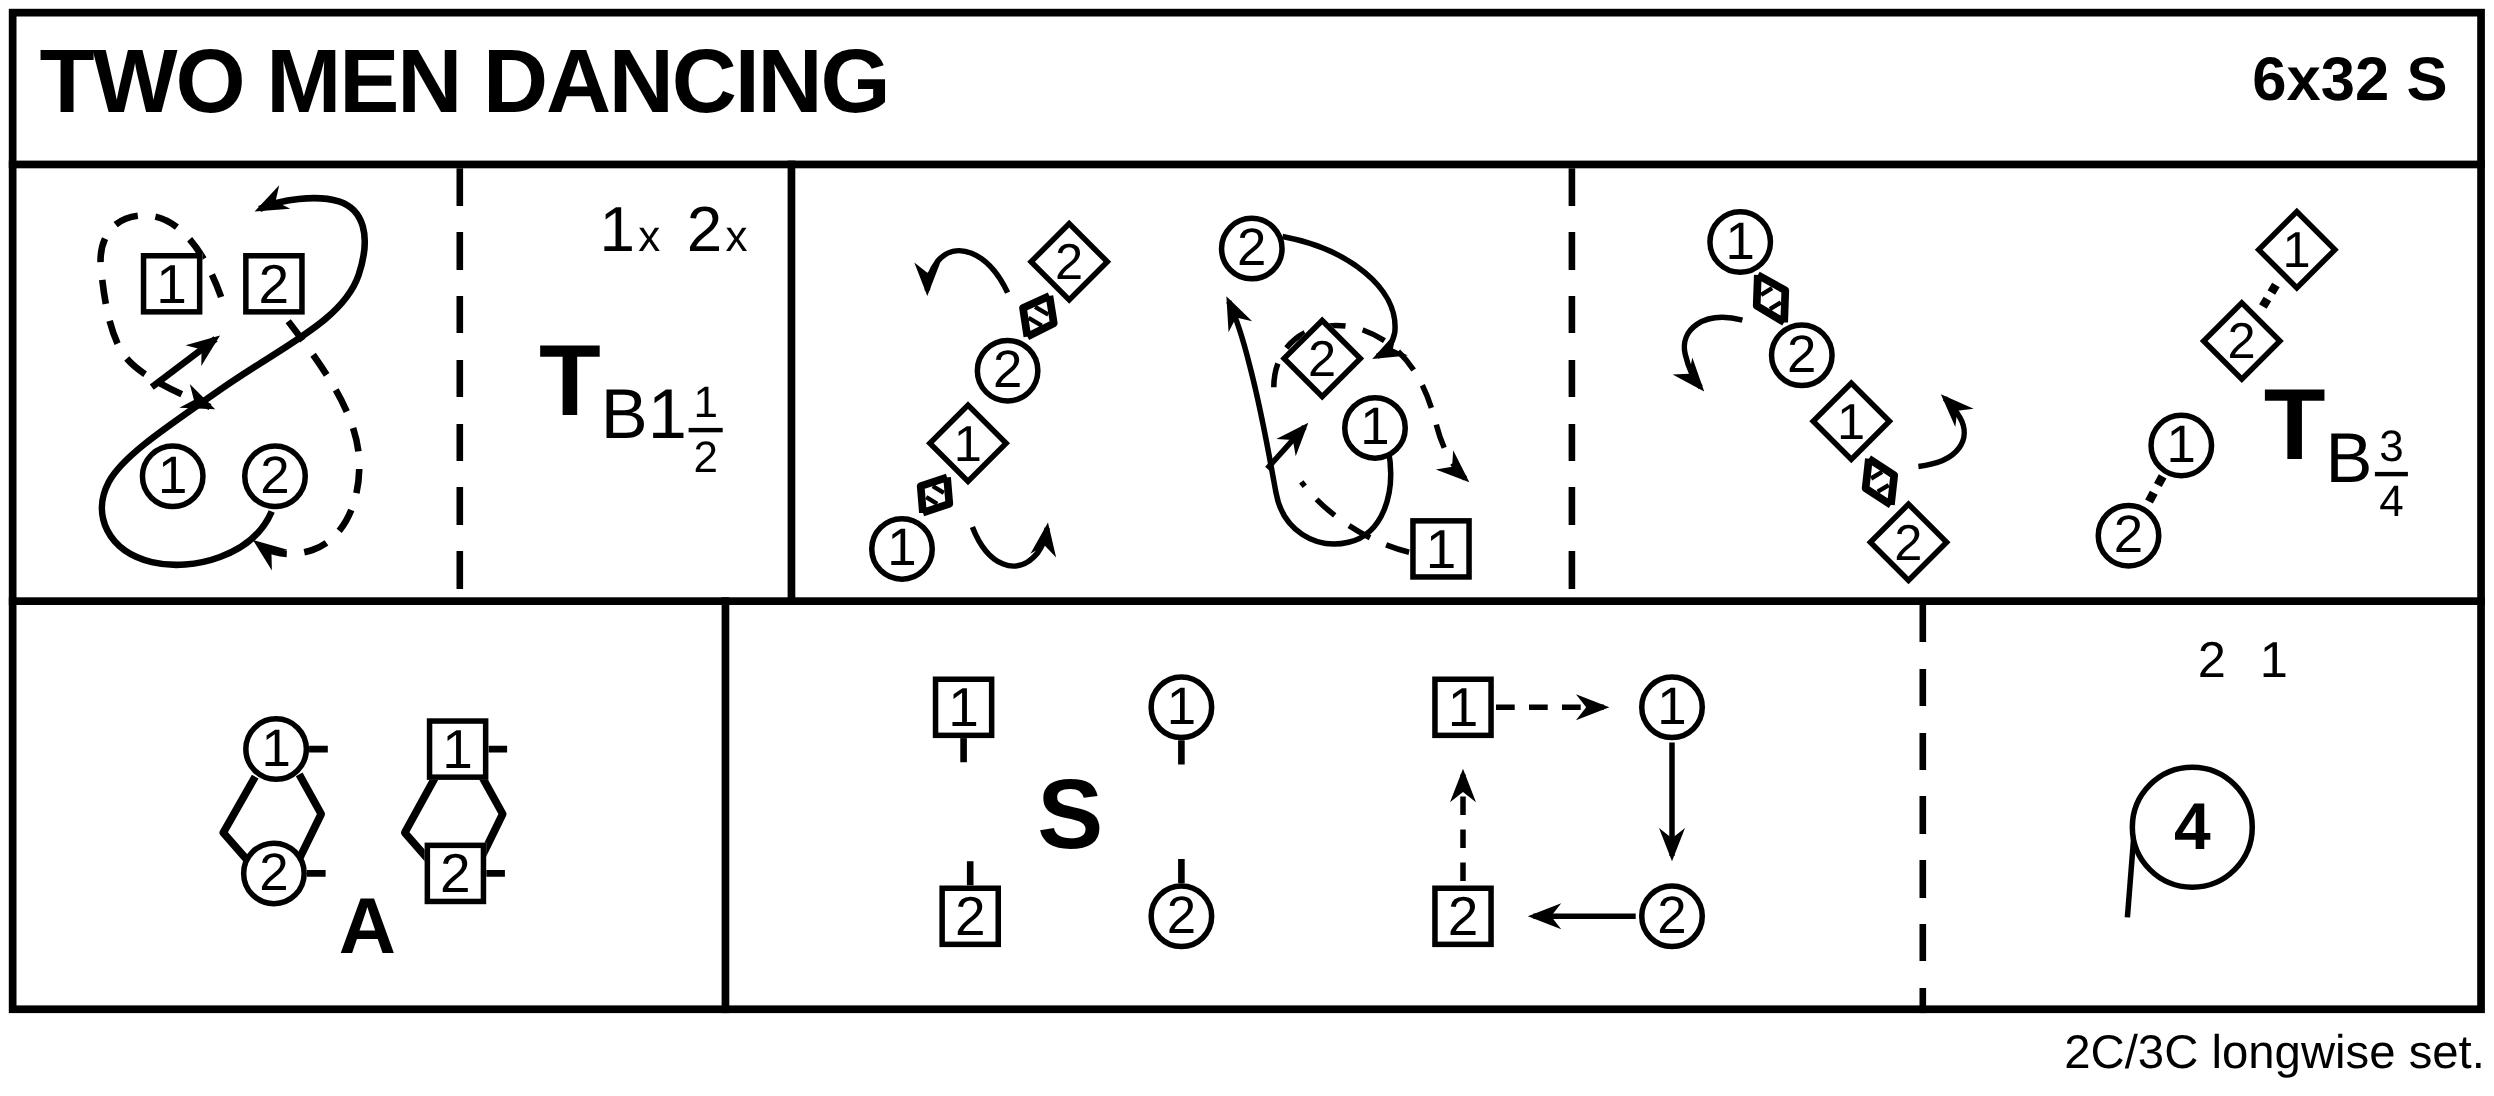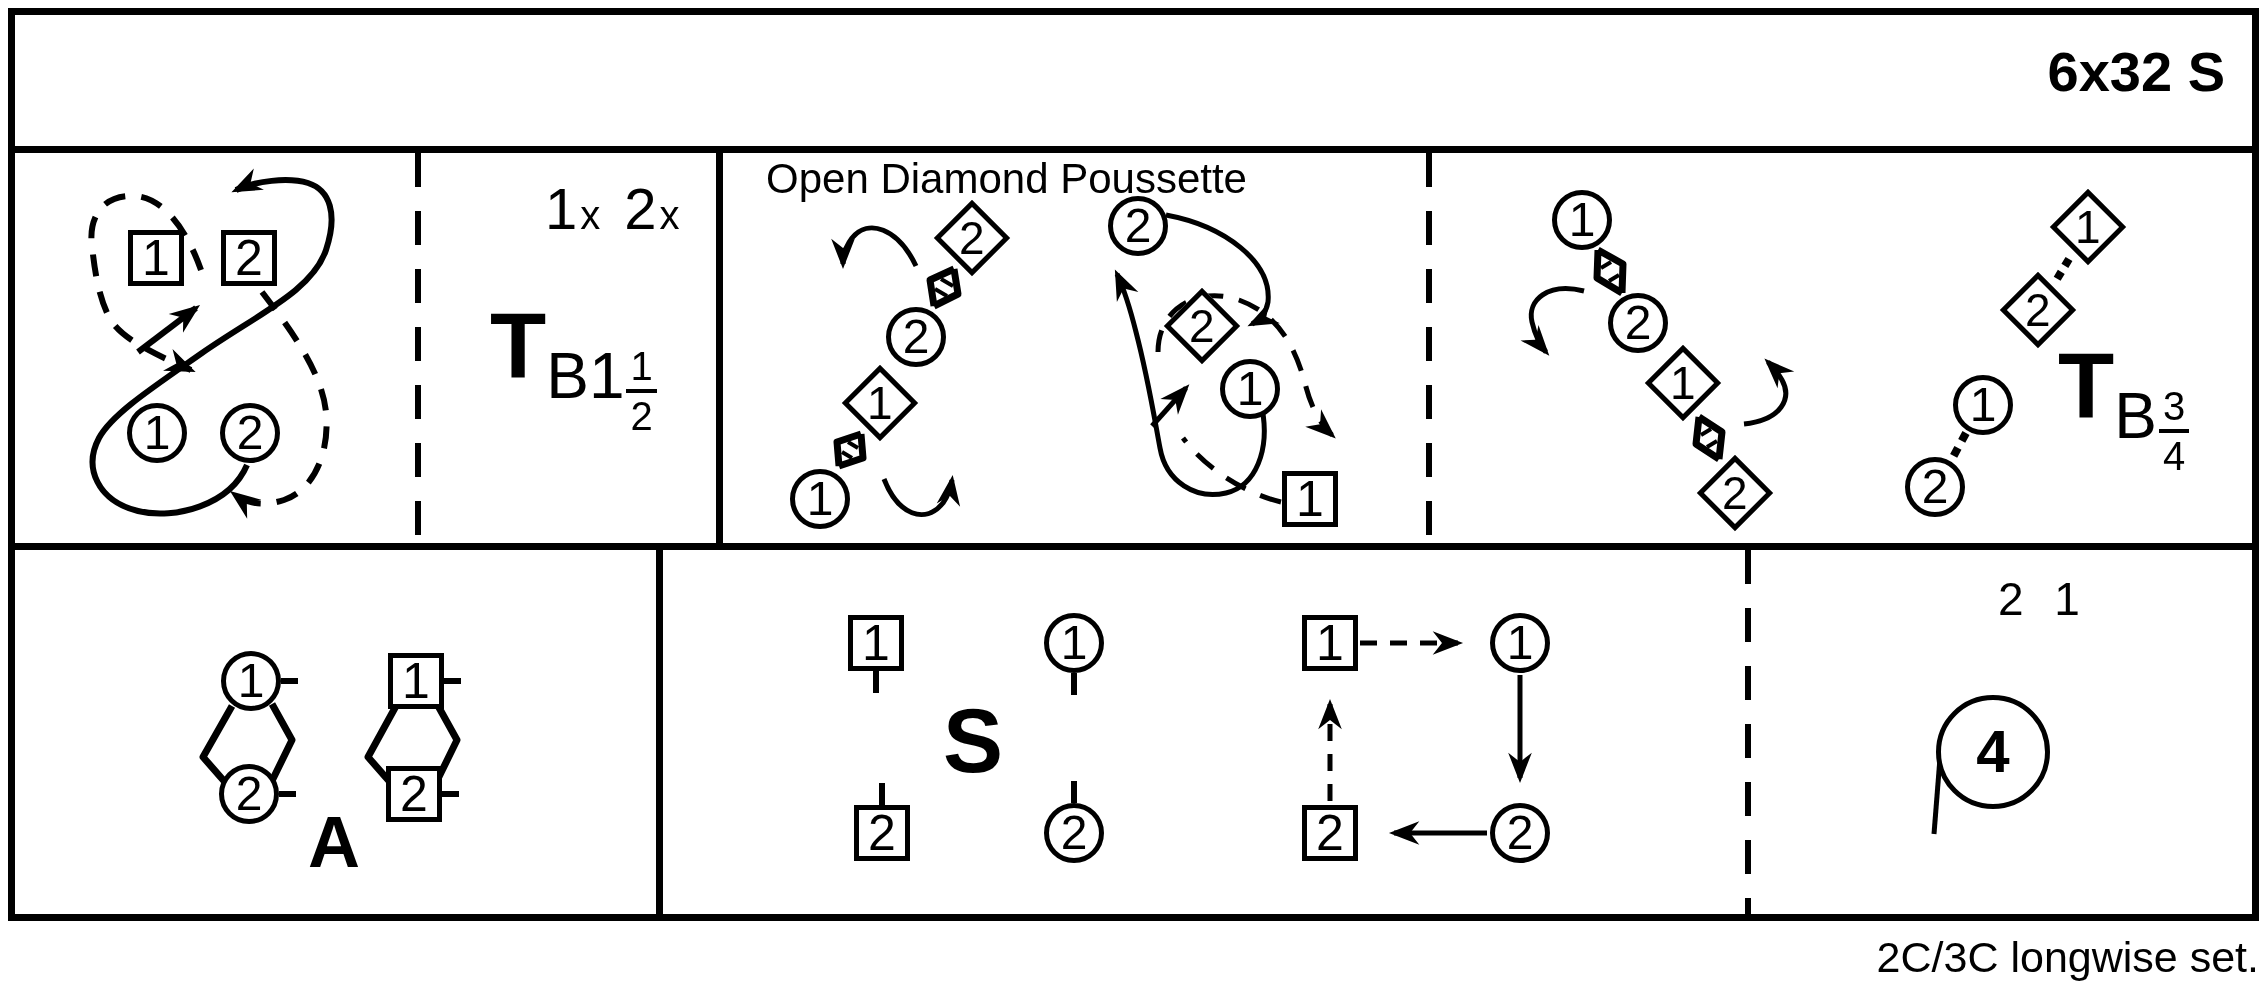--- a/index.html
+++ b/index.html
@@ -126,20 +126,21 @@
       <path d="M 1520,675 L 1520,778" marker-end="url(#ah)"></path>
       <path d="M 1487,833 L 1394,833" marker-end="url(#ah)"></path>
       <path d="M 1330,801 L 1330,704" stroke-dasharray="17 13" marker-end="url(#ah)"></path>
     </g>
 
     <g stroke="#000" fill="none" stroke-width="5">
       <path d="M 1940,758 L 1934,834"></path>
     </g>
   </svg>
 
+  <div class="txt title">TWO MEN DANCING</div>
   <div class="txt meter">6x32 S</div>
 
   <div class="shape sq" style="left:128px;top:230px;">1</div>
   <div class="shape sq" style="left:221px;top:230px;">2</div>
   <div class="shape ci" style="left:127px;top:403px;">1</div>
   <div class="shape ci" style="left:220px;top:403px;">2</div>
 
   <div class="txt ending">
     <span class="e-n">1</span><span class="e-x">x</span><span class="e-n e-gap">2</span><span class="e-x">x</span>
   </div>
@@ -147,21 +148,20 @@
     <span class="turn-t">T</span>
     <span class="turn-sub">
       <span>B1</span>
       <span class="frac">
         <span class="frac-num">1</span>
         <span class="frac-den">2</span>
       </span>
     </span>
   </div>
 
-  <div class="txt caption">Open Diamond Poussette</div>
 
   <div class="shape di" style="left:945px;top:211px;">
       <span class="n">2</span>
     </div>
   <div class="shape ci" style="left:886px;top:307px;">2</div>
   <div class="shape di" style="left:853px;top:376px;">
       <span class="n">1</span>
     </div>
   <div class="shape ci" style="left:790px;top:469px;">1</div>
 

